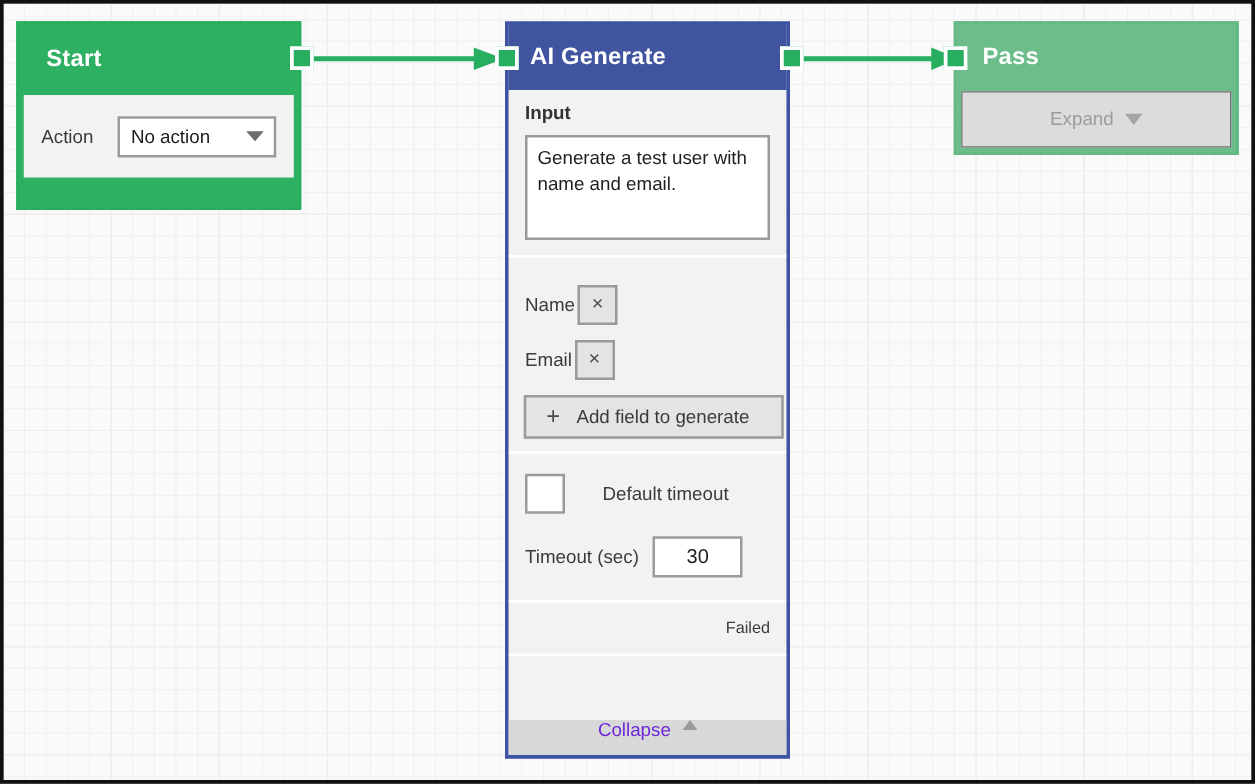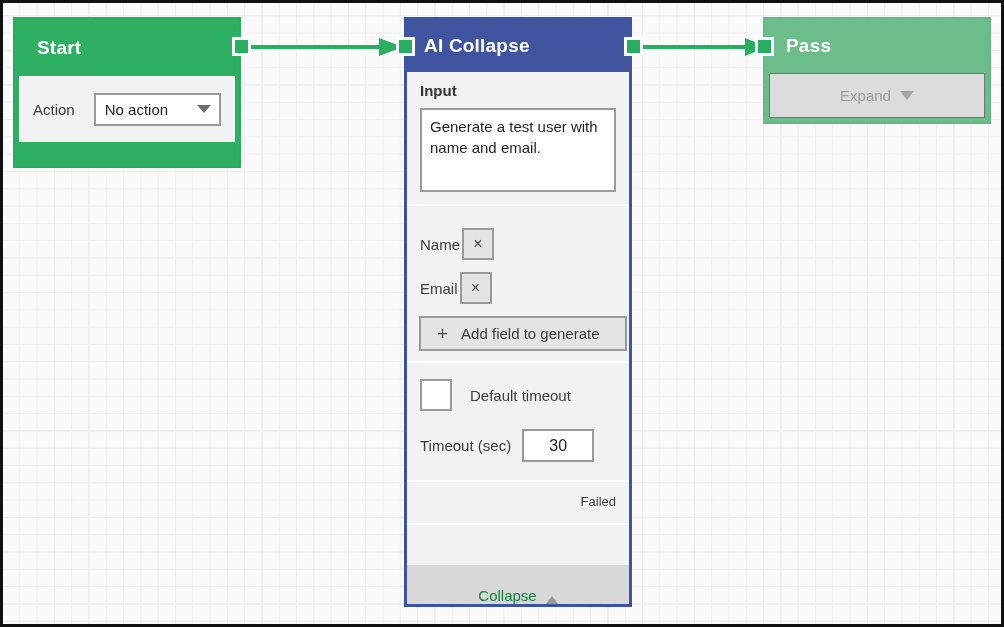--- a/index.html
+++ b/index.html
@@ -217,21 +217,21 @@
   .plus-glyph {
     font-size: 19px;
     color: #4a4a4a;
     line-height: 1;
     flex: 0 0 auto;
   }
 
   .check-row {
     display: flex;
     align-items: center;
-    gap: 18px;
+    gap: 30px;
     margin-bottom: 0;
   }
   .checkbox {
     box-sizing: border-box;
     width: 32px;
     height: 32px;
     background: #ffffff;
     border: 2px solid #9a9a9a;
     flex: 0 0 auto;
   }
@@ -271,28 +271,28 @@
     color: #3b3b3b;
     border-bottom: 2px solid #ffffff;
   }
 
   .node-footer-btn {
     box-sizing: border-box;
     position: absolute;
     left: 0;
     bottom: 0;
     width: 100%;
-    height: 39px;
+    height: 28px;
     background: #d8d8d8;
     display: flex;
-    align-items: flex-end;
+    align-items: flex-start;
     justify-content: center;
     gap: 9px;
     font-size: 15px;
-    color: #15803d;
+    color: #6d28d9;
   }
   .caret-up-small {
     width: 0; height: 0;
     border-left: 6px solid transparent;
     border-right: 6px solid transparent;
     border-bottom: 8px solid #9a9a9a;
   }
   .caret-down-small {
     width: 0; height: 0;
     border-left: 7px solid transparent;
@@ -353,21 +353,21 @@
       <div class="select-box">
         <span>No action</span>
         <span class="caret-down"></span>
       </div>
     </div>
   </div>
   <div class="port" style="left:229px; top:34px;"></div>
 
   <div class="node" id="node-ai">
     <div class="node-header">
-      <span>AI Collapse</span>
+      <span>AI Generate</span>
     </div>
     <div class="ai-body">
 
       <div class="section">
         <div class="section-title">Input</div>
         <div class="textarea-box">Generate a test user with name and email.</div>
       </div>
 
       <div class="section" style="padding-top:22px; padding-bottom:10px;">
         <div class="gen-field-row">

